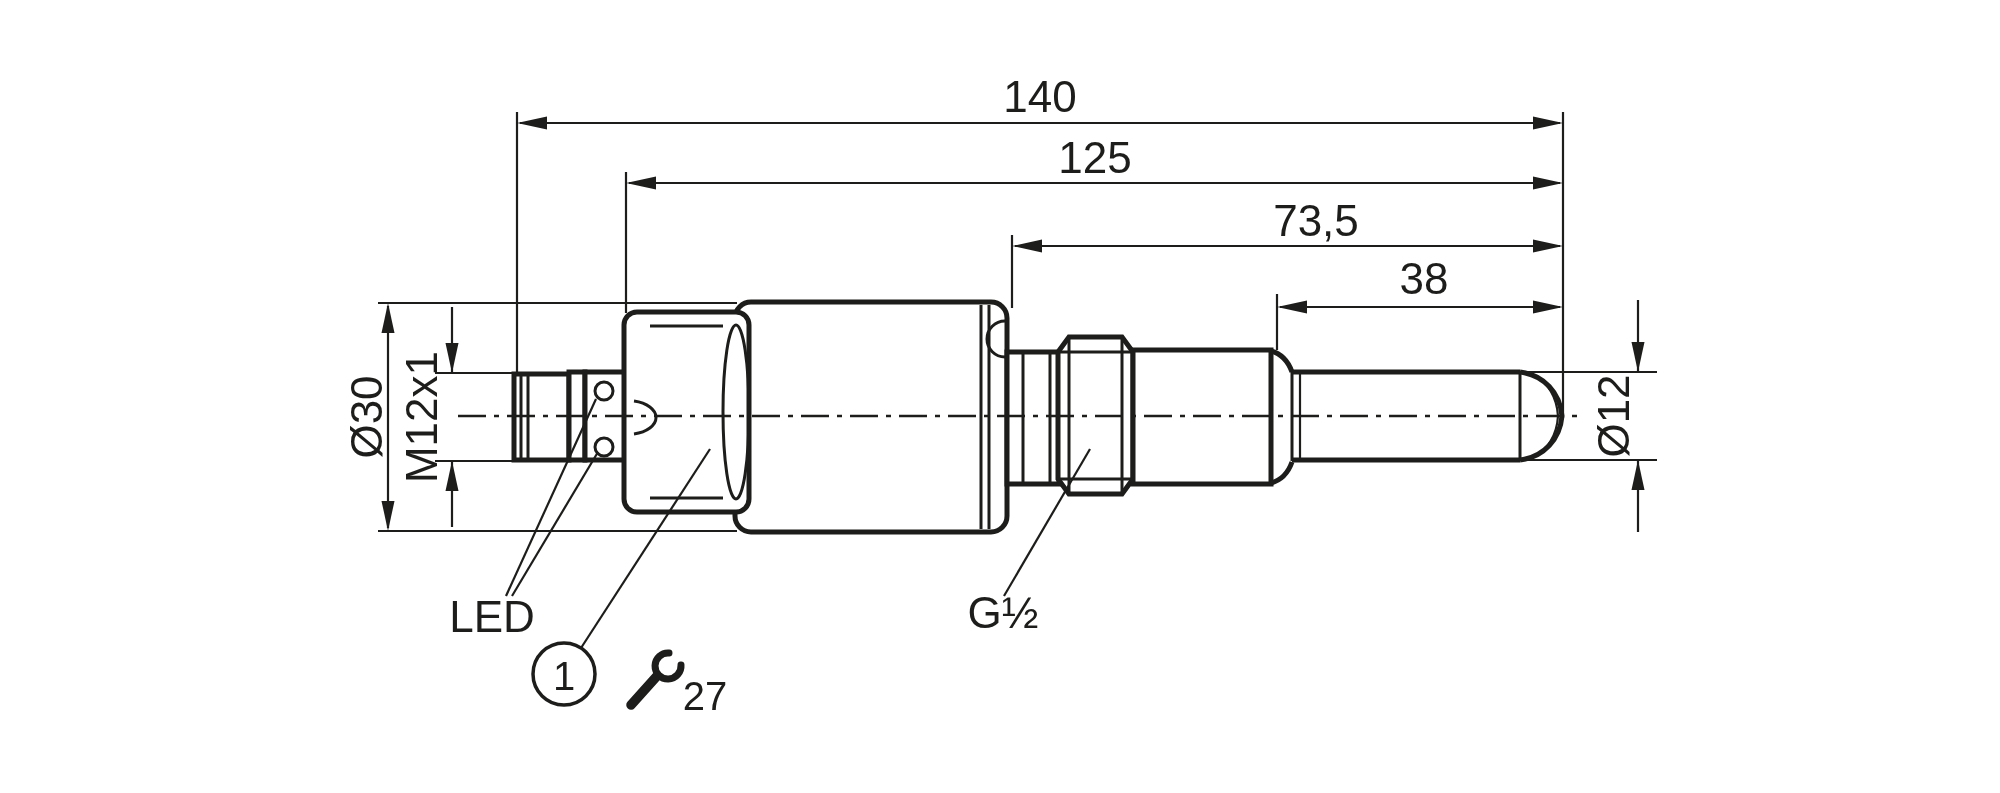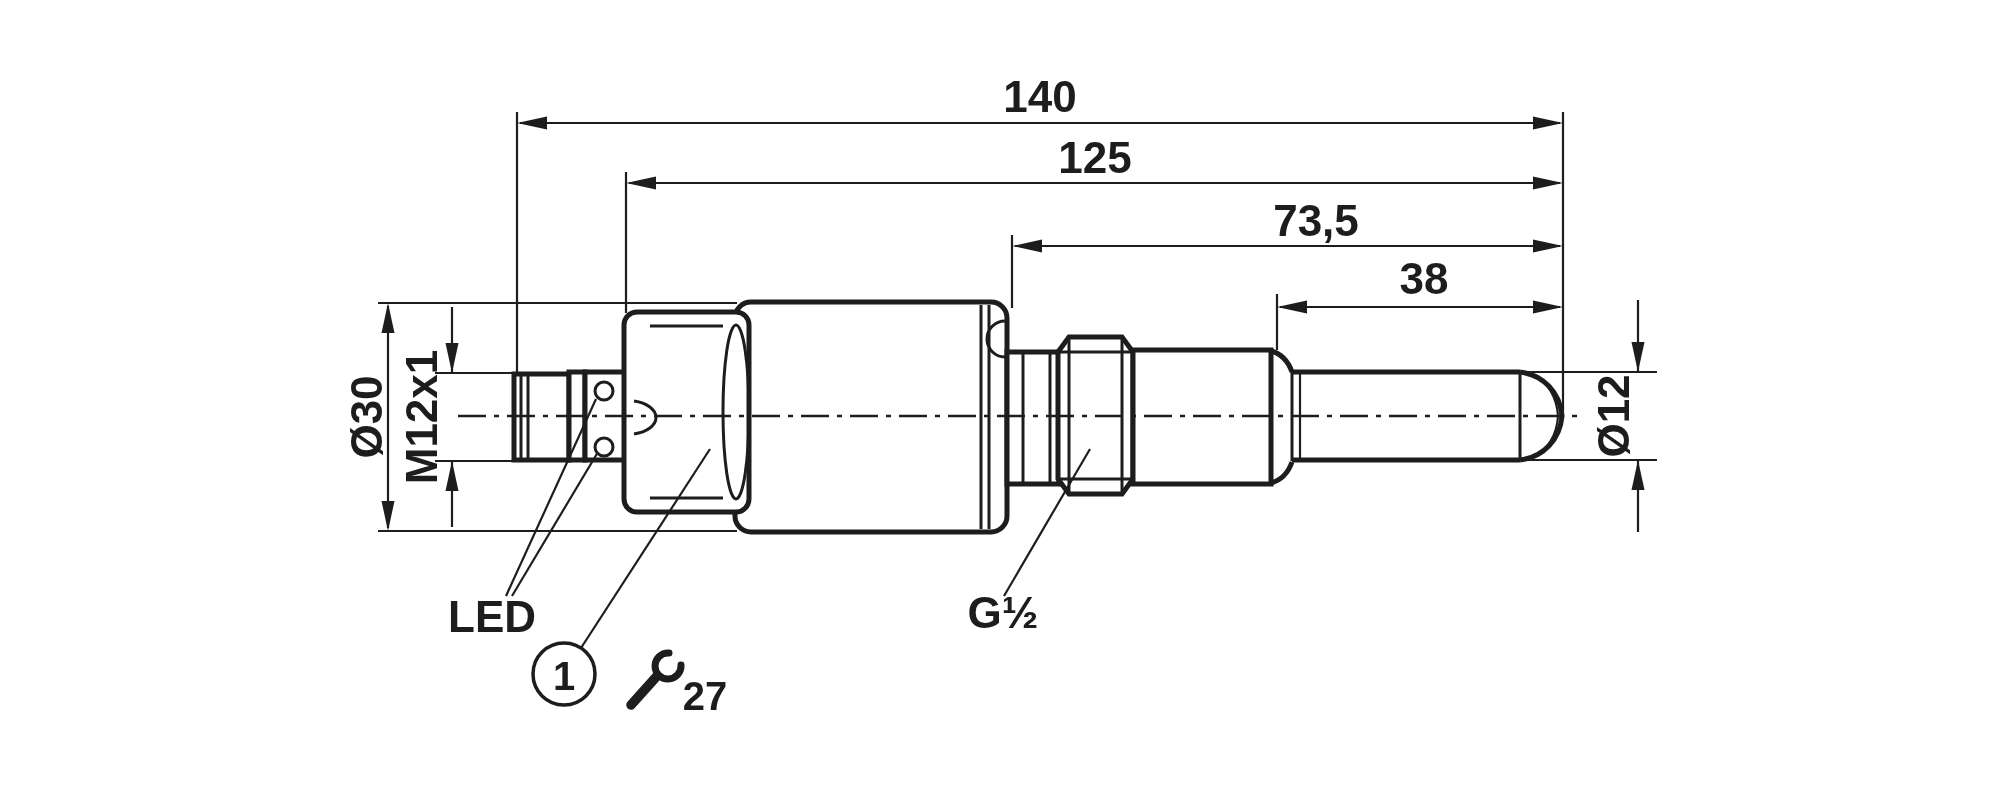--- a/index.html
+++ b/index.html
@@ -1,17 +1,17 @@
 <!DOCTYPE html>
 <html style="--line: #1d1d1b; --bg: #ffffff;"><head>
 <meta charset="utf-8">
 <style>
   :root { --line:#1d1d1b; --bg:#ffffff; }
   html,body { margin:0; padding:0; background:var(--bg); }
-  .stage { width:1852px; height:793px; background:var(--bg); position:relative;font-weight:bold; }
+  .stage { width:1852px; height:793px; background:var(--bg); position:relative; }
   svg text {
     font-family:"Liberation Sans", sans-serif;
     fill:var(--line);
   }
   .dim-text   { font-size:44px; }
   .small-text { font-size:40px; }
   .thin  { stroke:var(--line); stroke-width:2.2; fill:none; }
   .med   { stroke:var(--line); stroke-width:3;   fill:none; }
   .thick { stroke:var(--line); stroke-width:5;   fill:none; }
   .part  { stroke:var(--line); stroke-width:5;   fill:#ffffff; }

